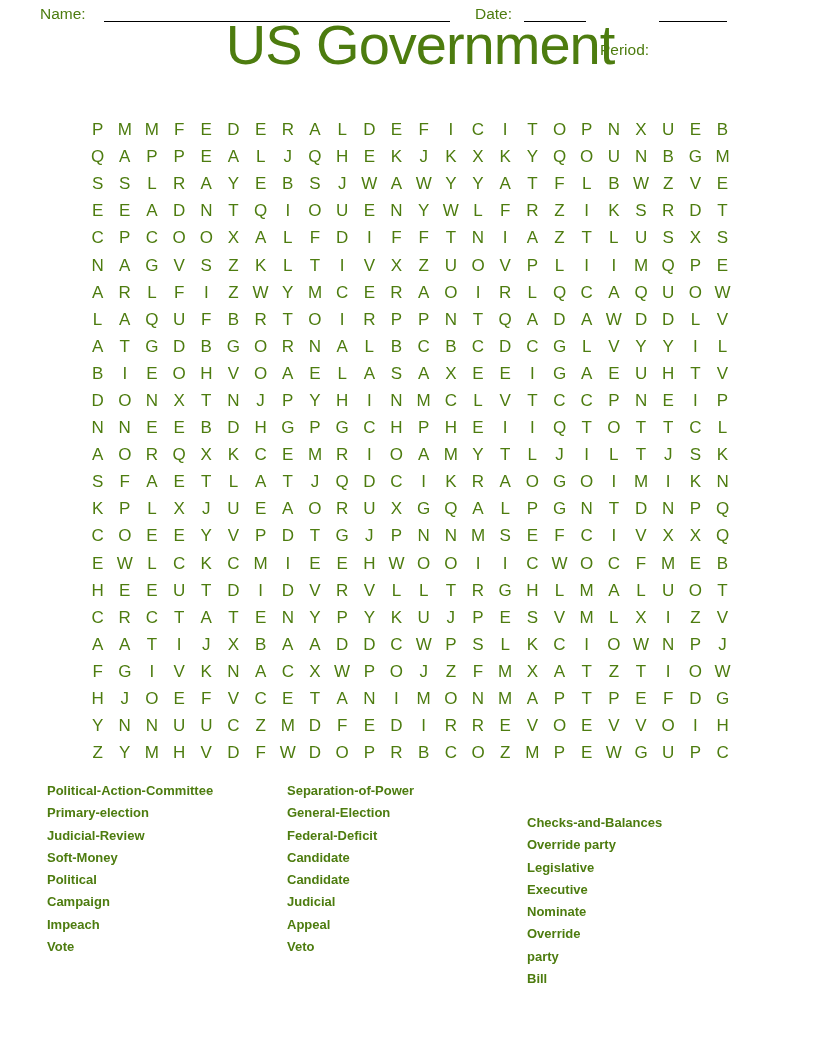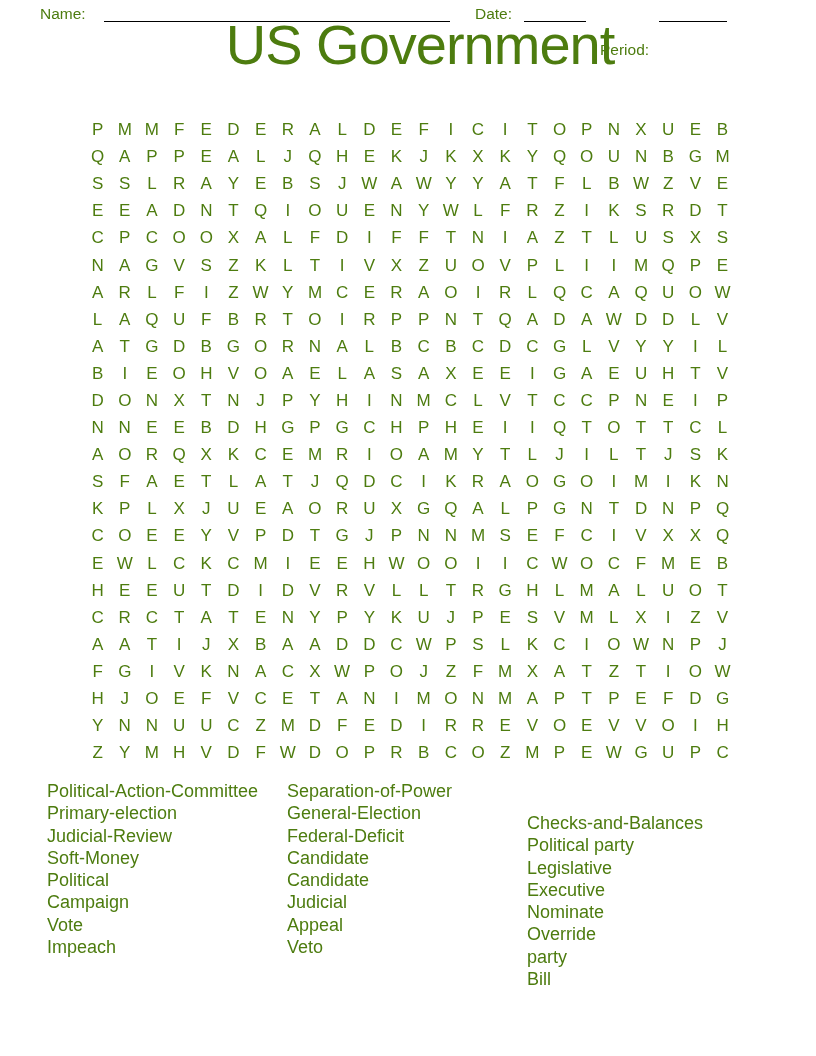--- a/index.html
+++ b/index.html
@@ -65,23 +65,24 @@
     line-height: 1;
   }
 
   
   .words-col {
     position: absolute;
     top: 780px;
     margin: 0;
     padding: 0;
     list-style: none;
-    font-size: 18px;
+    font-size: 13px;
     line-height: 22.3px;
     white-space: nowrap;
+    font-weight: bold;
   }
   #wcol-0 { left: 47px; }
   #wcol-1 { left: 287px; }
   #wcol-2 { left: 527px; margin-top: 32px; }
 </style>
 </head>
 <body>
 
 <div class="page">
 
@@ -676,36 +677,36 @@
     </div>
 
   <div id="word-list">
       <ul class="words-col" id="wcol-0">
         <li>Political-Action-Committee</li>
         <li>Primary-election</li>
         <li>Judicial-Review</li>
         <li>Soft-Money</li>
         <li>Political</li>
         <li>Campaign</li>
+        <li>Impeach</li>
         <li>Vote</li>
-        <li>Impeach</li>
       </ul>
       <ul class="words-col" id="wcol-1">
         <li>Separation-of-Power</li>
         <li>General-Election</li>
         <li>Federal-Deficit</li>
         <li>Candidate</li>
         <li>Candidate</li>
         <li>Judicial</li>
         <li>Appeal</li>
         <li>Veto</li>
       </ul>
       <ul class="words-col" id="wcol-2">
         <li>Checks-and-Balances</li>
-        <li>Political party</li>
+        <li>Override party</li>
         <li>Legislative</li>
         <li>Executive</li>
         <li>Nominate</li>
         <li>Override</li>
         <li>party</li>
         <li>Bill</li>
       </ul>
     </div>
 
 </div>

